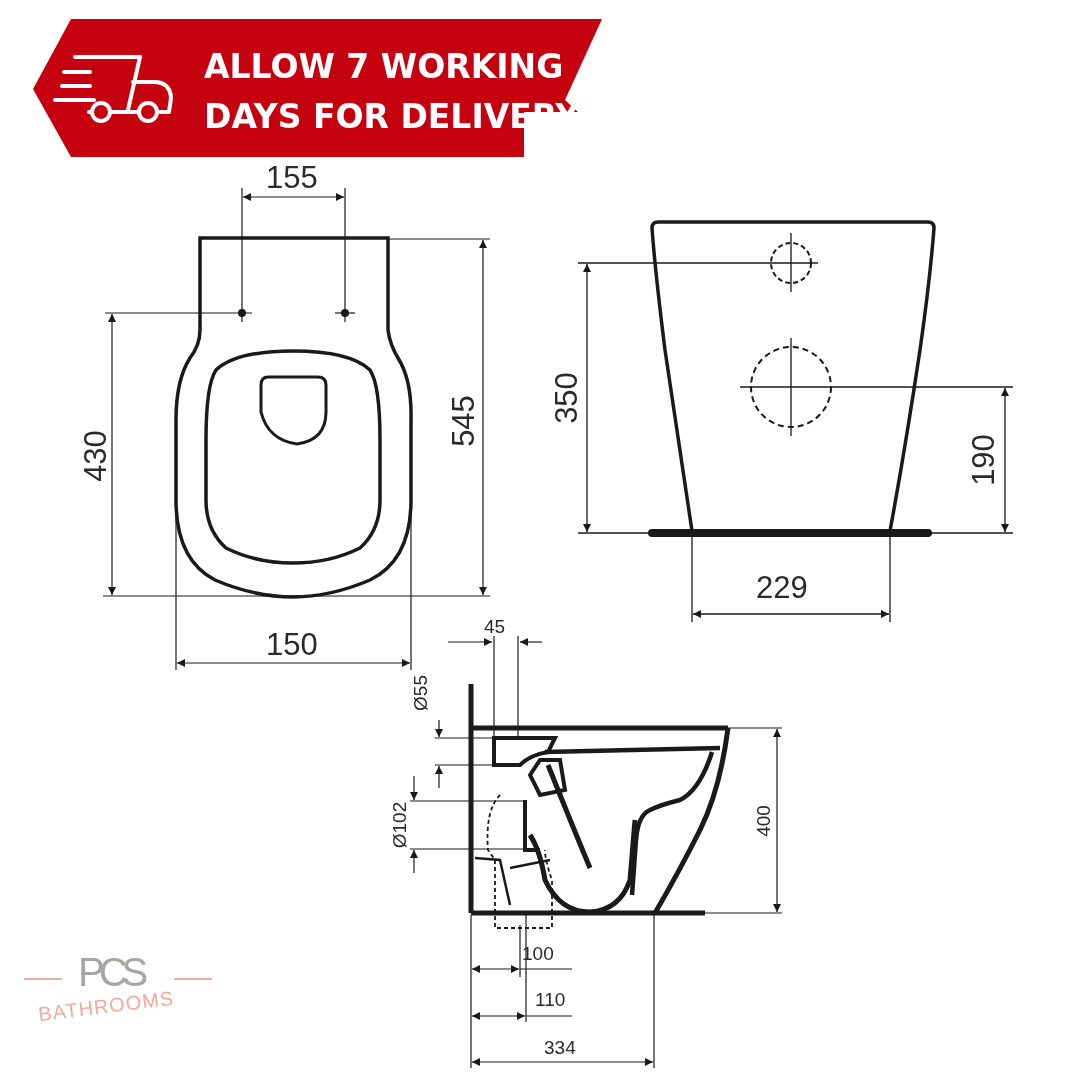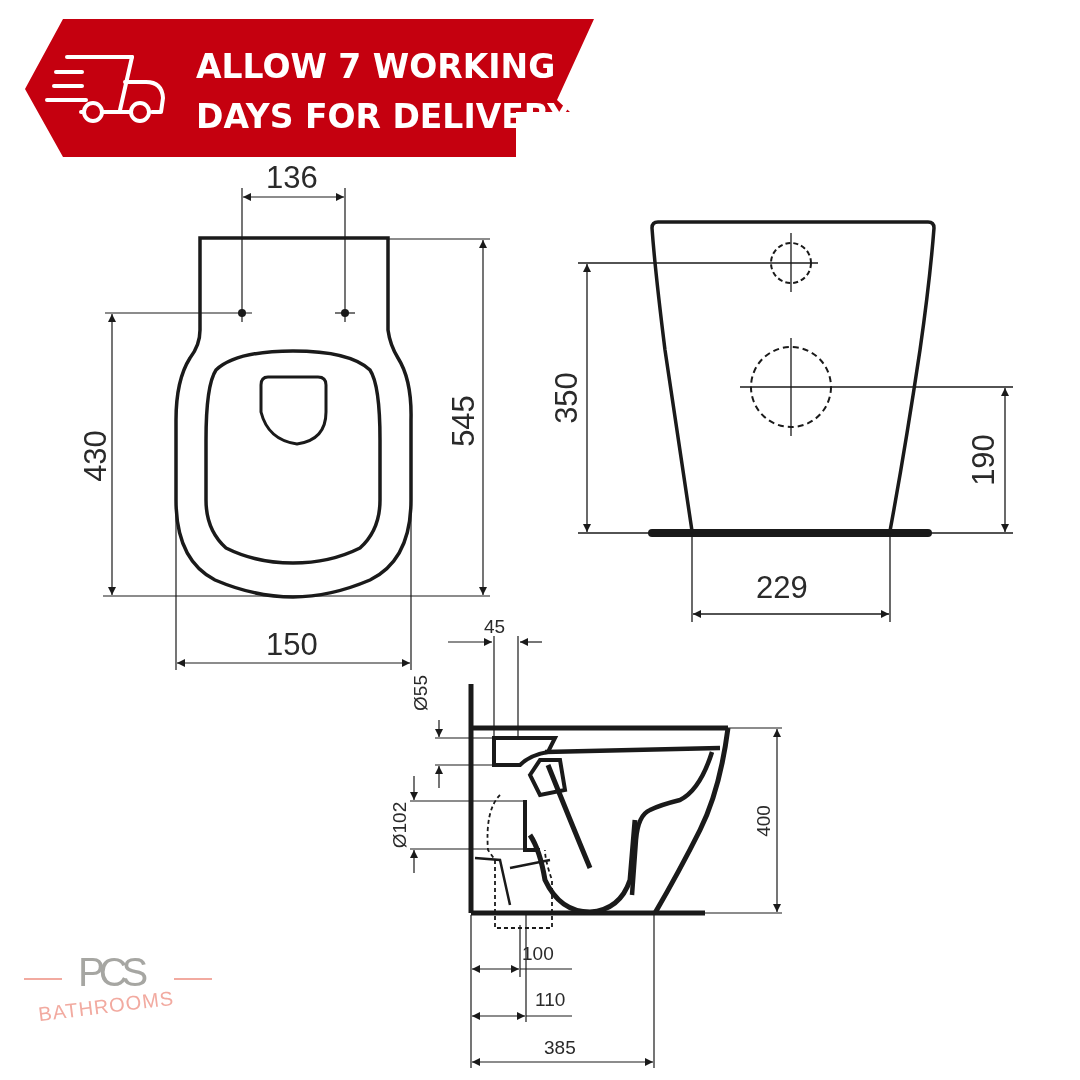--- a/index.html
+++ b/index.html
@@ -1,17 +1,17 @@
 <!DOCTYPE html>
 <html><head>
 <meta charset="utf-8">
 <style>
   html, body { margin: 0; padding: 0; background: #ffffff; }
   body { width: 1080px; height: 1080px; position: relative; overflow: hidden; font-family: "Liberation Sans", sans-serif; }
-  .banner { position: absolute; left: 4px; top: 0; width: 620px; height: 170px; }
+  .banner { position: absolute; left: 12px; top: 0; width: 620px; height: 170px; }
   .banner svg { position: absolute; left: 0; top: 0; }
   .banner-text { position: absolute; left: 192px; top: 42px; color: #ffffff; font-family: "DejaVu Sans", sans-serif; font-weight: bold; font-size: 33px; line-height: 50px; letter-spacing: 0px; white-space: nowrap; }
   .banner-mask { position: absolute; left: 512px; top: 112px; width: 110px; height: 58px; background: #ffffff; }
   .drawing { position: absolute; left: 0; top: 0; width: 1080px; height: 1080px; }
   .dim { position: absolute; color: #2a2a2a; font-family: "Liberation Sans", sans-serif; white-space: nowrap; }
   .dim.lg { font-size: 31px; }
   .dim.sm { font-size: 19px; }
   .rot { transform: rotate(-90deg); transform-origin: center center; }
   .logo { position: absolute; left: 22px; top: 945px; width: 200px; height: 95px; }
   .logo-pcs { position: absolute; left: 56px; top: 2px; font-size: 40px; color: #a6a6a2; font-family: "Liberation Sans", sans-serif; letter-spacing: -6px; line-height: 50px; }
@@ -147,35 +147,35 @@
       <line x1="654" y1="915" x2="654" y2="1068"></line>
       <line x1="472" y1="969" x2="519" y2="969" marker-start="url(#arr)" marker-end="url(#arr)"></line>
       <line x1="520" y1="969" x2="572" y2="969"></line>
       <line x1="472" y1="1016" x2="525" y2="1016" marker-start="url(#arr)" marker-end="url(#arr)"></line>
       <line x1="526" y1="1016" x2="572" y2="1016"></line>
       <line x1="472" y1="1062" x2="653" y2="1062" marker-start="url(#arr)" marker-end="url(#arr)"></line>
     </g>
   </g>
 </svg>
 
-<div class="dim lg" style="left:266px; top:160px;">136</div>
+<div class="dim lg" style="left:266px; top:160px;">155</div>
 <div class="dim lg rot" style="left:70px; top:438px;">430</div>
 <div class="dim lg rot" style="left:438px; top:403px;">545</div>
 <div class="dim lg" style="left:266px; top:627px;">150</div>
 
 <div class="dim lg rot" style="left:541px; top:380px;">350</div>
 <div class="dim lg rot" style="left:958px; top:442px;">190</div>
 <div class="dim lg" style="left:756px; top:570px;">229</div>
 
 <div class="dim sm" style="left:484px; top:616px;">45</div>
 <div class="dim sm rot" style="left:403px; top:682px;">Ø55</div>
 <div class="dim sm rot" style="left:377px; top:814px;">Ø102</div>
 <div class="dim sm rot" style="left:748px; top:810px;">400</div>
 <div class="dim sm" style="left:522px; top:943px;">100</div>
 <div class="dim sm" style="left:535px; top:989px;text-align:right;">110</div>
-<div class="dim sm" style="left:544px; top:1037px;">385</div>
+<div class="dim sm" style="left:544px; top:1037px;">334</div>
 
 <div class="logo">
   <div class="logo-line" style="left:2px;"></div>
   <div class="logo-pcs">PCS</div>
   <div class="logo-line" style="left:152px;"></div>
   <div class="logo-brand">BATHROOMS</div>
 </div>
 
 </body></html>

